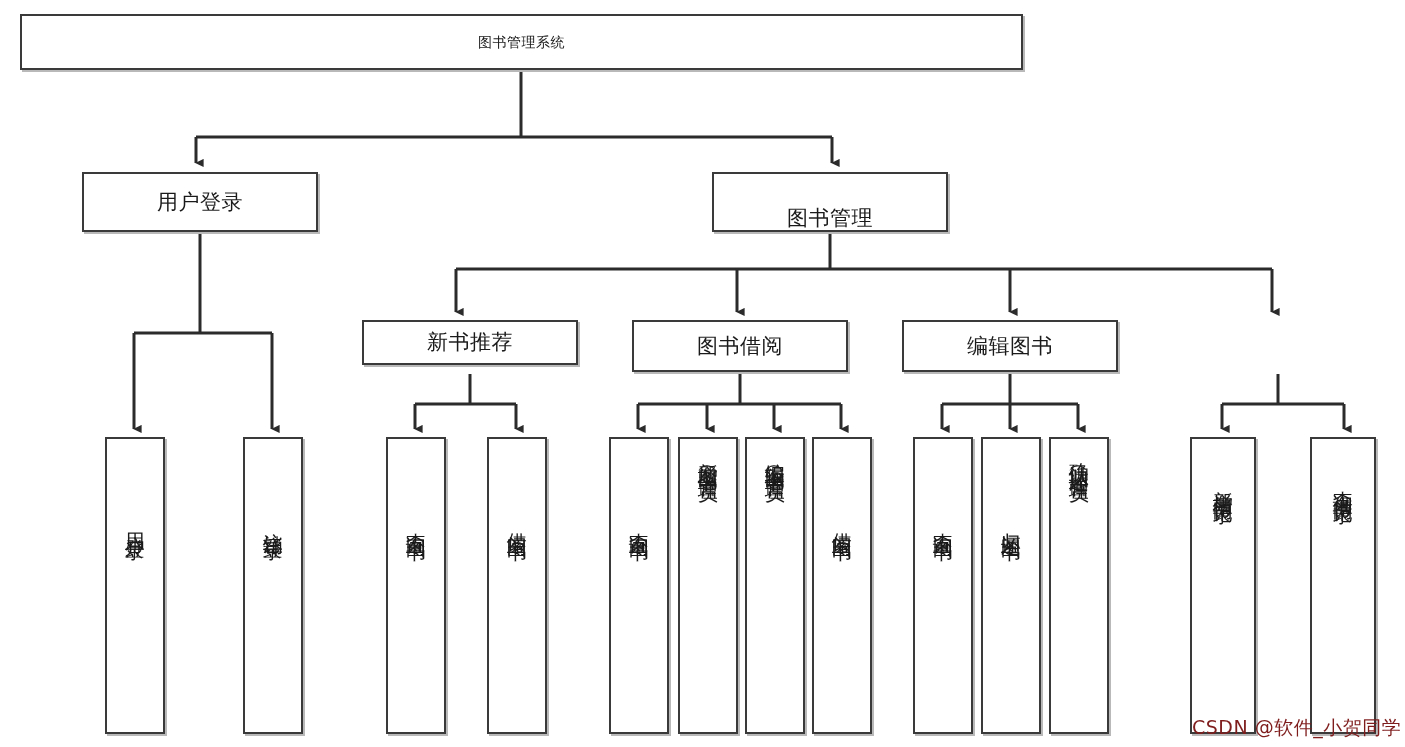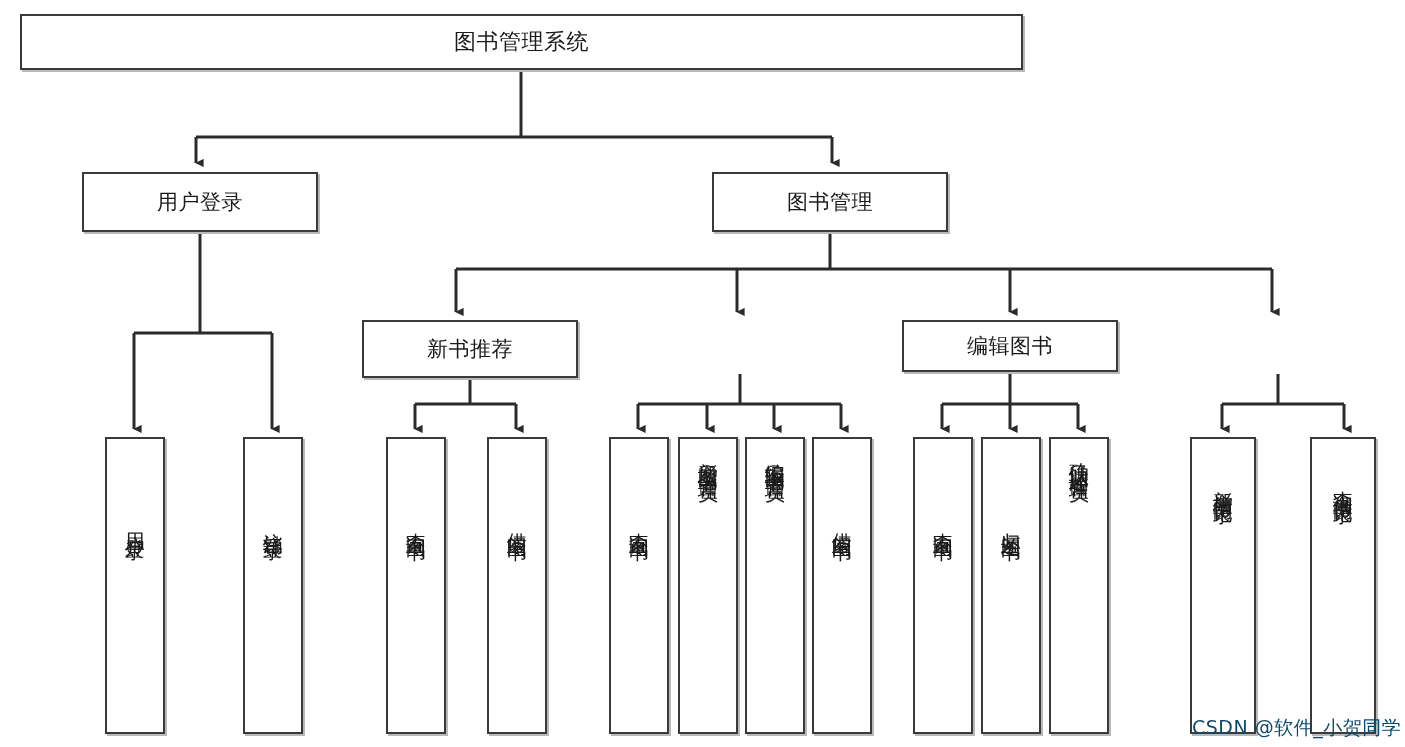--- a/index.html
+++ b/index.html
@@ -56,25 +56,25 @@
     padding-top: 10px;
   }
   .node.vert .label {
     writing-mode: vertical-rl;
     text-orientation: upright;
     font-size: 20px;
     line-height: 1.12;
     letter-spacing: 3px;
     white-space: nowrap;
   }
-  .node.root .label { font-size: 22px; }
+  .node.root .label { font-size: 14px; }
   .watermark {
     position: absolute;
     font-size: 19px;
-    color: #0c4a6e;
+    color: #7f1d1d;
     white-space: nowrap;
     z-index: 3;
     letter-spacing: 0.5px;
   }
 </style>
 </head>
 <body>
 
 <div id="canvas">
 
@@ -128,26 +128,29 @@
     </g>
   </svg>
 
   <div class="node horiz root" style="left:20px; top:14px; width:1003px; height:56px;">
     <span class="label">图书管理系统</span>
   </div>
 
   <div class="node horiz" style="left:82px; top:172px; width:236px; height:60px;">
     <span class="label">用户登录</span>
   </div>
-  <div class="node horiz" style="left:712px; top:172px; width:236px; height:60px;">
+  <div class="node horiz" style="left:712px; top:172px; width:236px; height:60px;align-items:flex-end;">
     <span class="label">图书管理</span>
   </div>
 
-  <div class="node horiz" style="left:362px; top:320px; width:216px; height:58px;">
+  <div class="node horiz" style="left:362px; top:320px; width:216px; height:45px;">
     <span class="label">新书推荐</span>
+  </div>
+  <div class="node horiz" style="left:632px; top:320px; width:216px; height:52px;">
+    <span class="label">图书借阅</span>
   </div>
   <div class="node horiz" style="left:902px; top:320px; width:216px; height:52px;">
     <span class="label">编辑图书</span>
   </div>
 
   <div class="node vert" style="left:105px; top:437px; width:60px; height:297px; padding-top:78px;">
     <span class="label">用户登录</span>
   </div>
   <div class="node vert" style="left:243px; top:437px; width:60px; height:297px; padding-top:78px;">
     <span class="label">注销登录</span>

